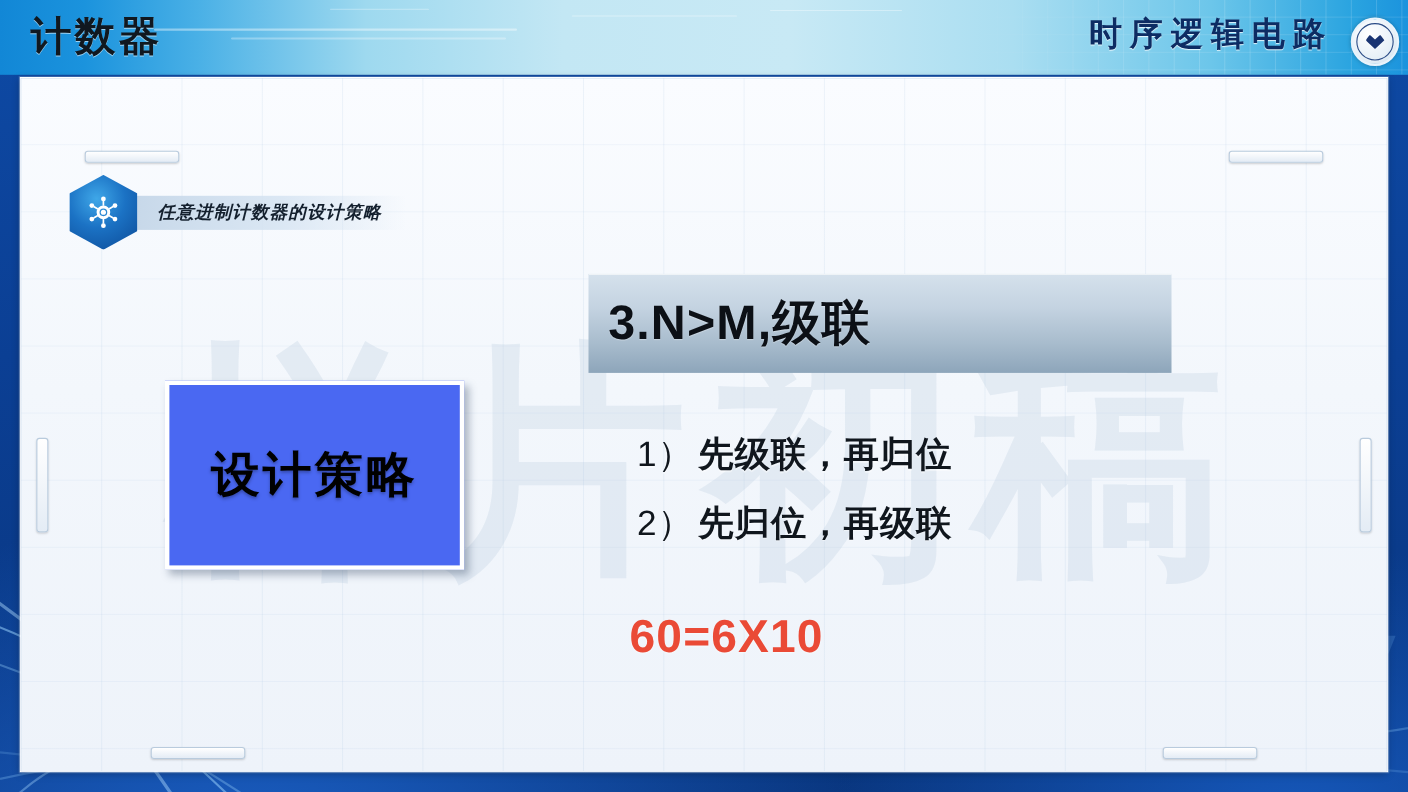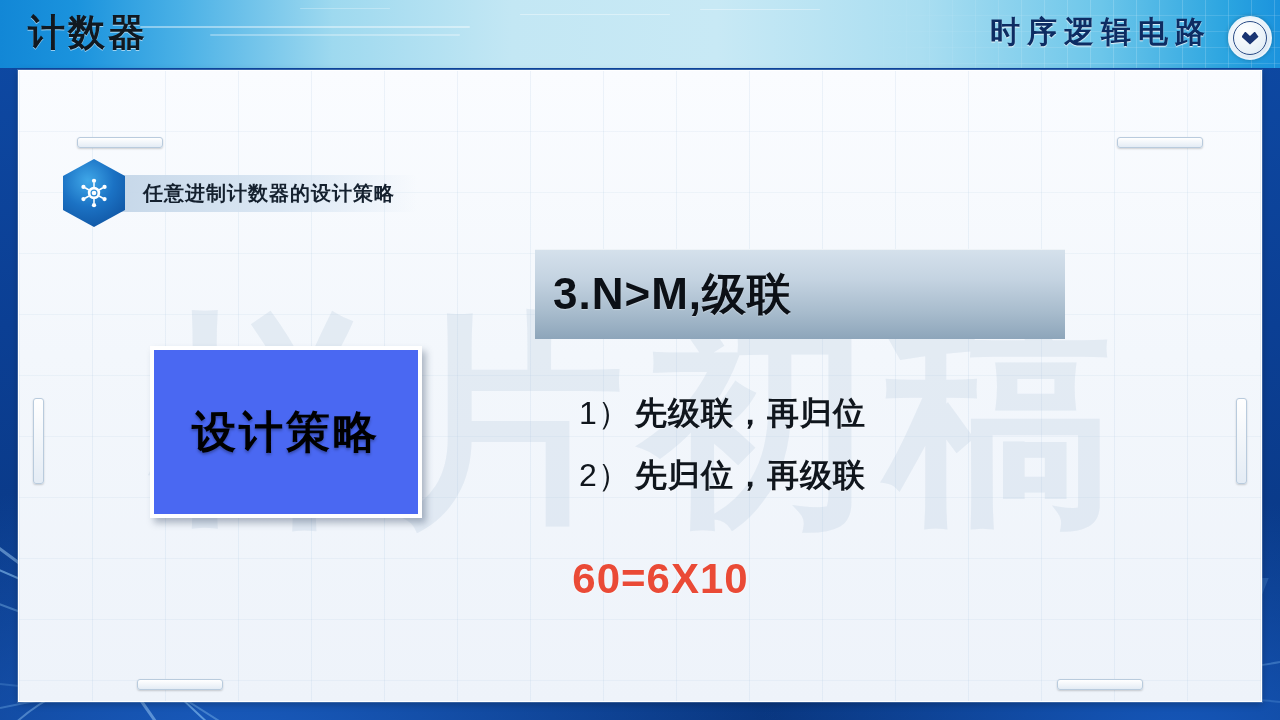--- a/index.html
+++ b/index.html
@@ -141,23 +141,24 @@
     position:relative; width:62px; height:68px; flex:none;
     background:radial-gradient(circle at 40% 32%, #3fa7e8 0%, #1b72c4 44%, #0c4a96 100%);
     clip-path:polygon(50% 0%,100% 25%,100% 75%,50% 100%,0% 75%,0% 25%);
     box-shadow:0 2px 5px rgba(0,0,0,.3);
     display:flex; align-items:center; justify-content:center;
   }
   #hex-badge svg { width:36px; height:36px; display:block; }
   #section-label {
     margin-left:-6px;
     padding:5px 22px 5px 24px;
-    font-size:20px; font-weight:bold; color:#14202e;
+    font-size:16px; font-weight:bold; color:#14202e;
     letter-spacing:1px;
     background:linear-gradient(90deg, rgba(196,214,232,.95) 0%, rgba(214,228,242,.85) 55%, rgba(232,240,249,.0) 100%);
+    font-style:italic;
   }
 
   
   #title-banner {
     position:absolute; left:516px; top:178px;
     width:530px; height:90px;
     background:linear-gradient(180deg,#d5e1ec 0%,#c4d3e1 34%,#a8bccd 70%,#8da5ba 100%);
     display:flex; align-items:center;
     z-index:3;
     box-shadow:inset 0 1px 0 rgba(255,255,255,.6);

